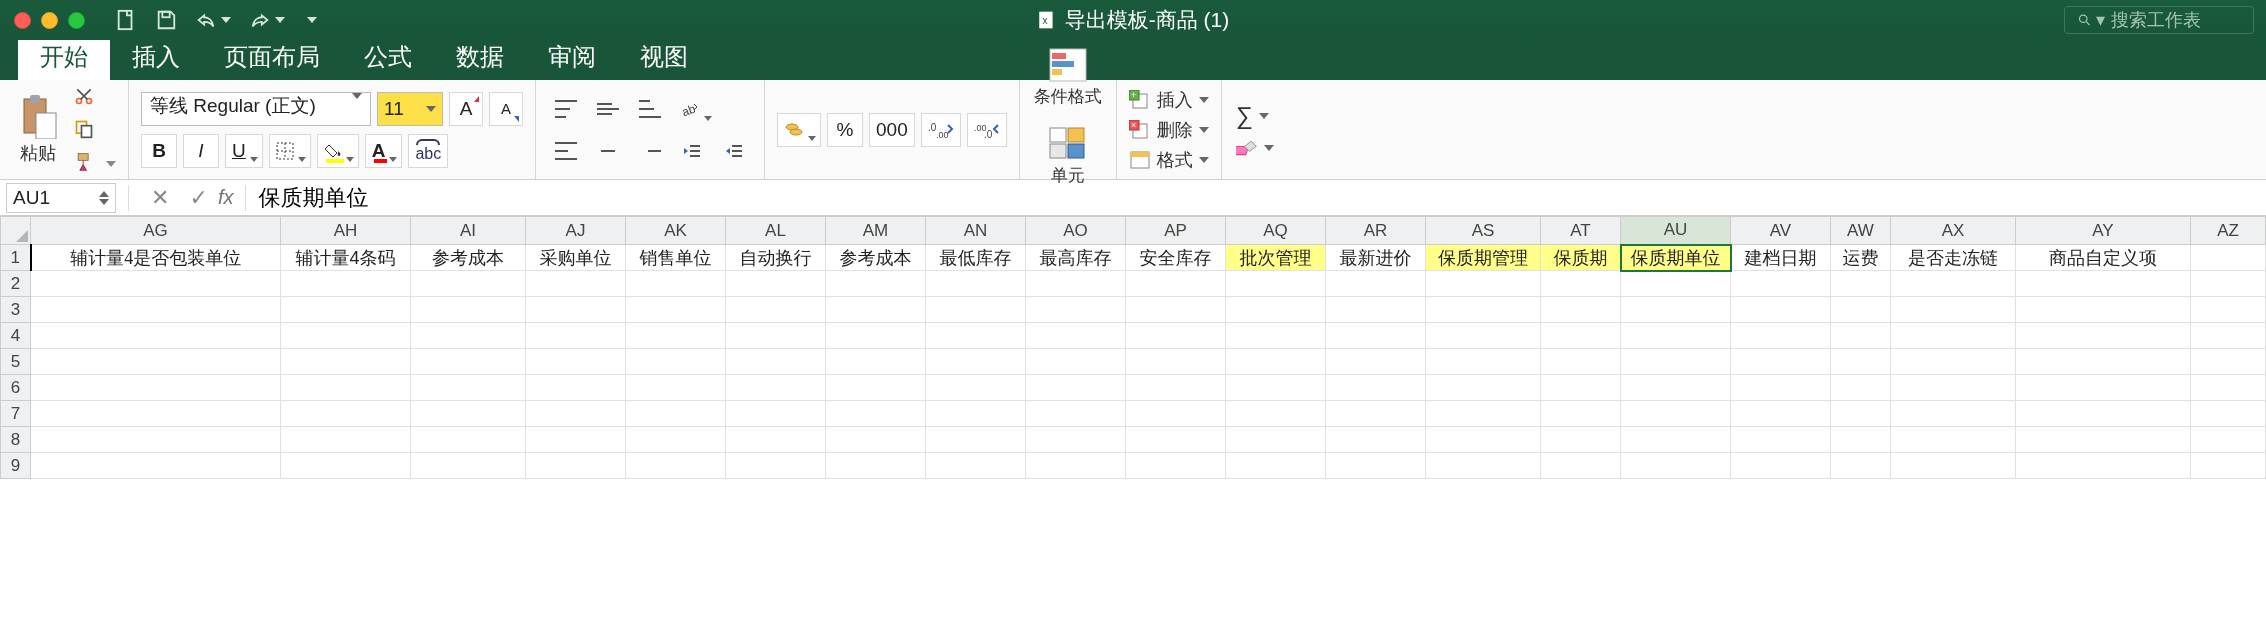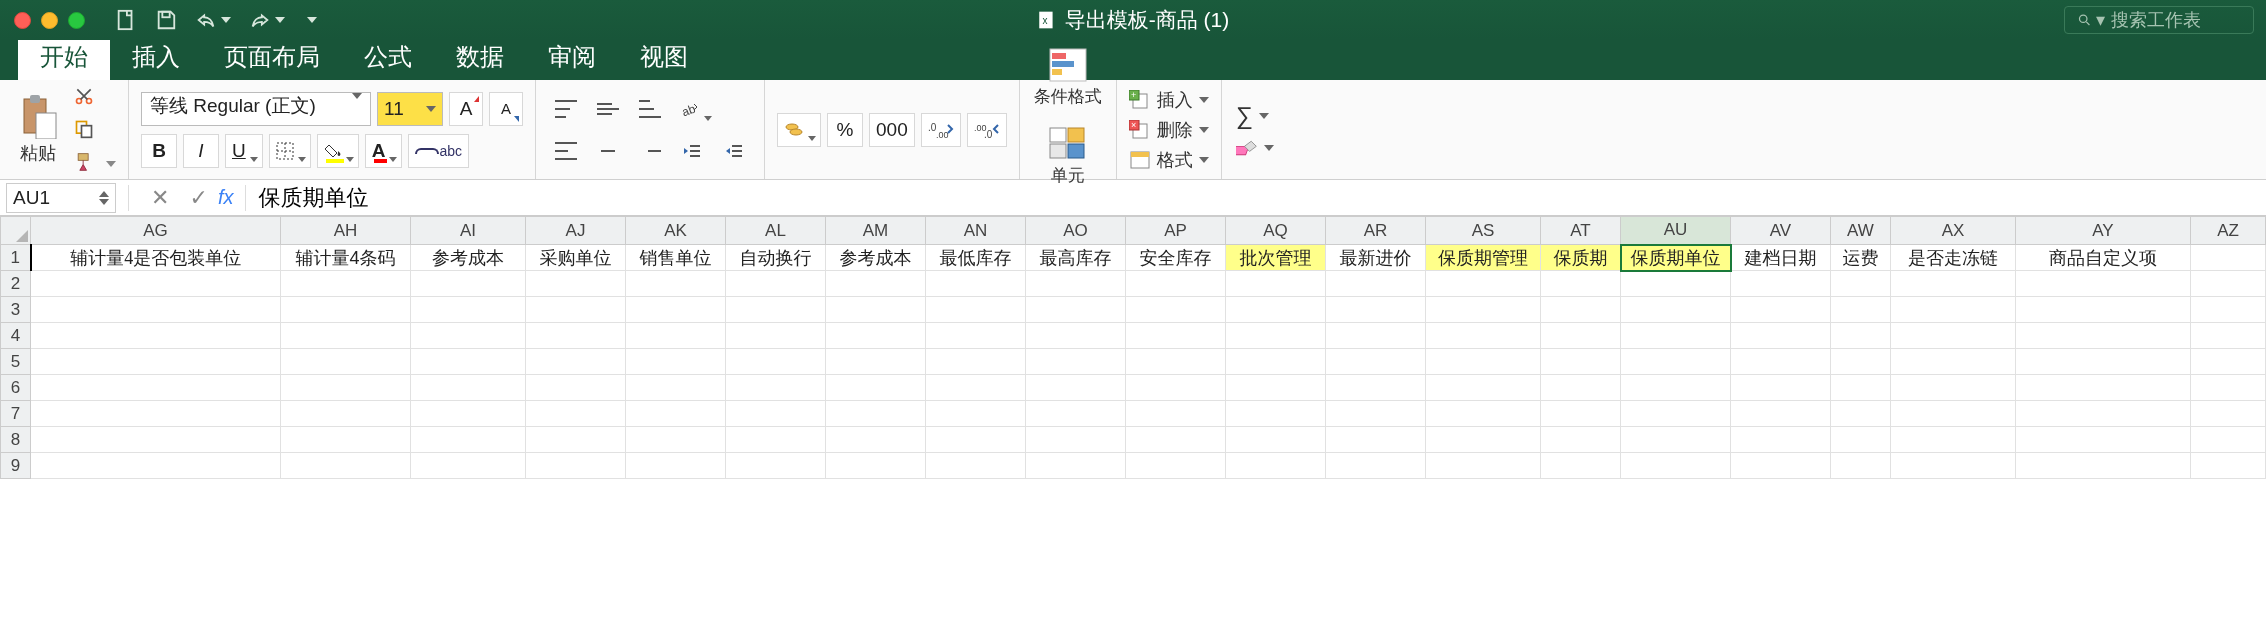--- a/index.html
+++ b/index.html
@@ -53,21 +53,21 @@
   .ibtn.drop::after { content: ""; position: absolute; right: 4px; bottom: 5px; width: 0; height: 0; border-left: 4px solid transparent; border-right: 4px solid transparent; border-top: 5px solid #666; }
   .ibtn.drop { padding-right: 16px; }
   .underline-bar { position: absolute; bottom: 4px; left: 8px; right: 14px; height: 4px; }
   .fill-yellow { background: #ffff00; }
   .font-red { background: #ff0000; }
   .border-btn svg { width: 18px; height: 18px; }
 
   .align-group .ibtn { border: none; background: transparent; }
   .align-ic { width: 22px; height: 18px; display: flex; flex-direction: column; justify-content: space-between; }
   .align-ic span { height: 2px; background: #555; }
-  .abc-btn { display: flex; flex-direction: row; align-items: center; font-size: 14px; color: #336; }
+  .abc-btn { display: flex; flex-direction: column; align-items: center; font-size: 16px; color: #336; }
   .abc-btn .arc { width: 24px; height: 6px; border: 2px solid #336; border-bottom: none; border-radius: 12px 12px 0 0; }
 
   .wrap-merge { display: flex; flex-direction: column; gap: 10px; justify-content: center; padding: 0 12px; }
   .wm-row { display: flex; align-items: center; gap: 8px; font-size: 19px; color: #333; }
   .wm-row.disabled { color: #999; }
   .wm-ic { width: 26px; height: 18px; border: 1px solid #888; display: grid; grid-template-columns: 1fr 1fr 1fr; }
   .wm-ic span { border-right: 1px solid #888; }
   .wm-ic span:last-child { border: none; }
   .wm-ic.merge span:nth-child(2) { background: #5a93cc; border: none; }
 
@@ -85,21 +85,21 @@
   .editing-group { display: flex; flex-direction: column; gap: 8px; justify-content: center; padding: 0 14px; }
 
   
   .fbar { height: 36px; background: #fff; border-bottom: 1px solid #ccc; display: flex; align-items: center; }
   .namebox { width: 110px; height: 30px; border: 1px solid #ccc; margin-left: 6px; display: flex; align-items: center; justify-content: space-between; padding: 0 6px; font-size: 19px; }
   .spinner { display: flex; flex-direction: column; }
   .spinner span { width: 0; height: 0; border-left: 5px solid transparent; border-right: 5px solid transparent; }
   .spinner .up { border-bottom: 6px solid #666; margin-bottom: 2px; }
   .spinner .dn { border-top: 6px solid #666; }
   .fbar .sep { width: 1px; height: 26px; background: #ddd; margin: 0 12px; }
-  .fbar .fx { font-style: italic; color: #3b82f6; margin-right: 12px; font-size: 20px; text-align: center; }
+  .fbar .fx { font-style: italic; color: #737373; margin-right: 12px; font-size: 20px; text-align: center; }
   .fbar .tick { color: #888; font-size: 22px; margin: 0 10px; }
   .fbar-input { flex: 1; border: none; outline: none; font-size: 22px; height: 30px; }
 
   
   .grid-wrap { position: relative; }
   table.grid { border-collapse: collapse; table-layout: fixed; }
   .corner-cell { width: 30px; background: #eef0f1; border: 1px solid #ccc; height: 26px; position: relative; }
   .corner-cell::after { content: ""; position: absolute; right: 2px; bottom: 2px; width: 0; height: 0; border-right: 12px solid #b5b5b5; border-top: 12px solid transparent; }
   th.colh { background: #eef0f1; border: 1px solid #ccc; font-weight: 400; font-size: 17px; color: #444; height: 28px; text-align: center; }
   th.colh.sel { background: #d8e6d8; border-bottom: 2px solid #1a7a3a; }

